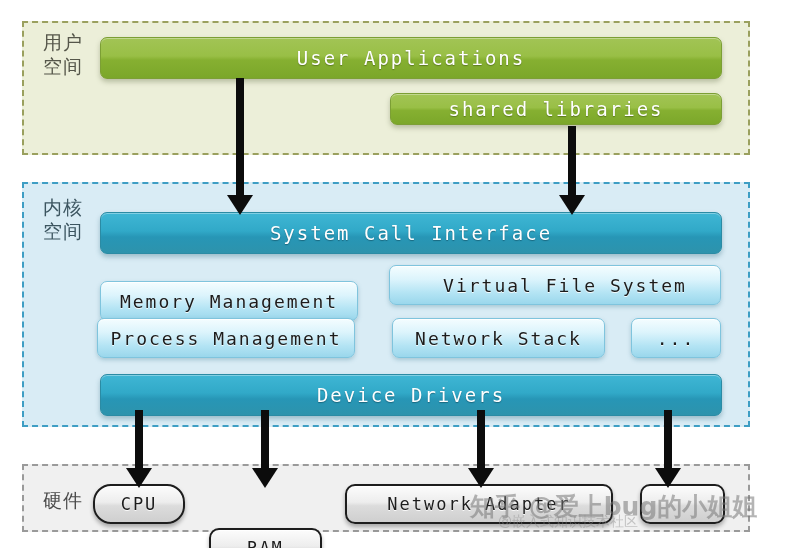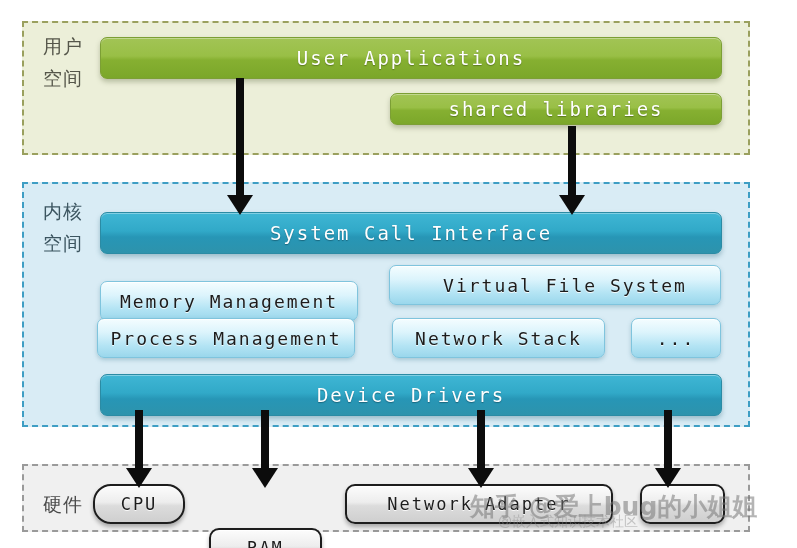--- a/index.html
+++ b/index.html
@@ -45,21 +45,21 @@
     width: 728px;
     height: 68px;
     background: #f0f0f0;
     border: 2px dashed #9a9a9a;
   }
 
   .zone-label {
     position: absolute;
     font-family: "DejaVu Sans", sans-serif;
     font-size: 19px;
-    line-height: 32px;
+    line-height: 24px;
     color: #4a4a42;
     letter-spacing: 1px;
     white-space: pre-line;
     z-index: 6;
   }
   .zone-label.user    { left: 43px; top: 30px;  color: #55564a; }
   .zone-label.kernel  { left: 43px; top: 195px; color: #3c5560; }
   .zone-label.hardware{ left: 43px; top: 488px; color: #4a4a4a; }
 
   

